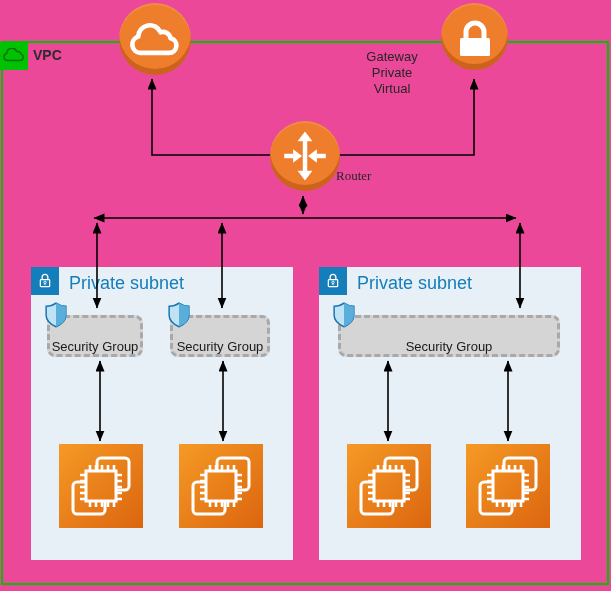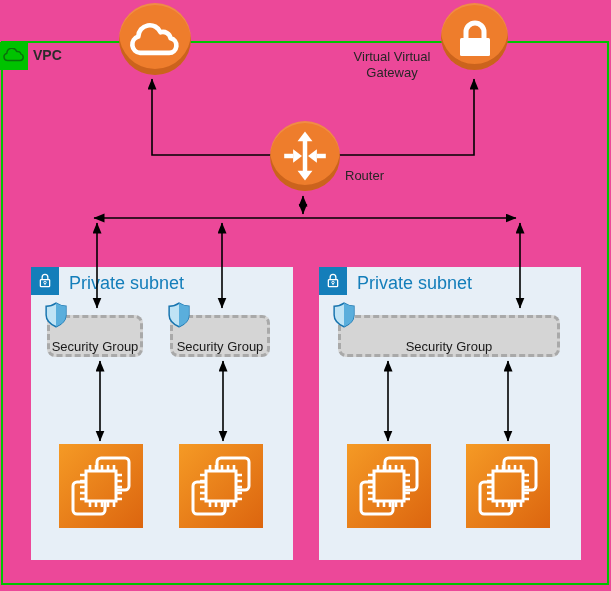--- a/index.html
+++ b/index.html
@@ -16,21 +16,21 @@
   .vpc-icon{left:0;top:42px;width:28px;height:28px;background:#00C200;z-index:3;display:flex;align-items:center;justify-content:center;}
   .vpc-label{left:33px;top:47px;font-size:14px;font-weight:bold;color:#2b2b2b;z-index:3;}
   
   .node-circle{border-radius:50%;background:#EE7D2C;box-shadow:inset 0 -6px 0 rgba(150,60,5,.40), inset 0 2px 0 rgba(255,255,255,.12);z-index:6;display:flex;align-items:center;justify-content:center;}
   .igw{left:119px;top:3px;width:72px;height:72px;}
   .vpg{left:441px;top:3px;width:67px;height:67px;}
   .router{left:270px;top:121px;width:70px;height:70px;}
   .node-label{font-size:13px;color:#262626;z-index:6;line-height:16px;}
   .igw-label{left:186px;top:55px;width:100px;text-align:left;}
   .vpg-label{left:348px;top:49px;width:88px;text-align:center;}
-  .router-label{left:345px;top:168px;}
+  .router-label{left:336px;top:168px;font-family:Liberation Serif, serif;}
   
   .subnet{width:262px;height:293px;top:267px;background:#E7EFF7;z-index:2;}
   .subnet-left{left:31px;}
   .subnet-right{left:319px;}
   .subnet-head{position:absolute;left:0;top:0;width:28px;height:28px;background:#147EBA;display:flex;align-items:center;justify-content:center;}
   .subnet-label{position:absolute;left:38px;top:6px;font-size:18px;color:#147EBA;}
   
   .sg{top:315px;height:42px;background:#D5D5D5;border:3px dashed #A9A9A9;border-radius:8px;z-index:3;display:flex;align-items:flex-end;justify-content:center;font-size:13px;color:#1a1a1a;}
   .sg1{left:47px;width:96px;}
   .sg2{left:170px;width:100px;}
@@ -88,22 +88,22 @@
     </svg>
   </div>
 
   <div class="abs node-circle vpg">
     <svg width="36" height="40" viewBox="0 0 36 40">
       <path d="M9,22 v-7 a9,9 0 0 1 18,0 v7" fill="none" stroke="#fff" stroke-width="5"></path>
       <rect x="3" y="21" width="30" height="18" rx="1.5" fill="#fff"></rect>
     </svg>
   </div>
   <div class="abs node-label vpg-label">
-    <div>Virtual Virtual</div>
-    <div>Gateway</div>
+    <div>Gateway Private</div>
+    <div>Virtual</div>
   </div>
 
   <div class="abs node-circle router">
     <svg width="52" height="52" viewBox="0 0 70 70">
       <g fill="#fff">
         <rect x="32" y="13" width="6" height="44"></rect>
         <polygon points="35,2 25,15 45,15"></polygon>
         <polygon points="35,68 25,55 45,55"></polygon>
         <rect x="7" y="32" width="12" height="6"></rect>
         <polygon points="31,35 19,26 19,44"></polygon>

